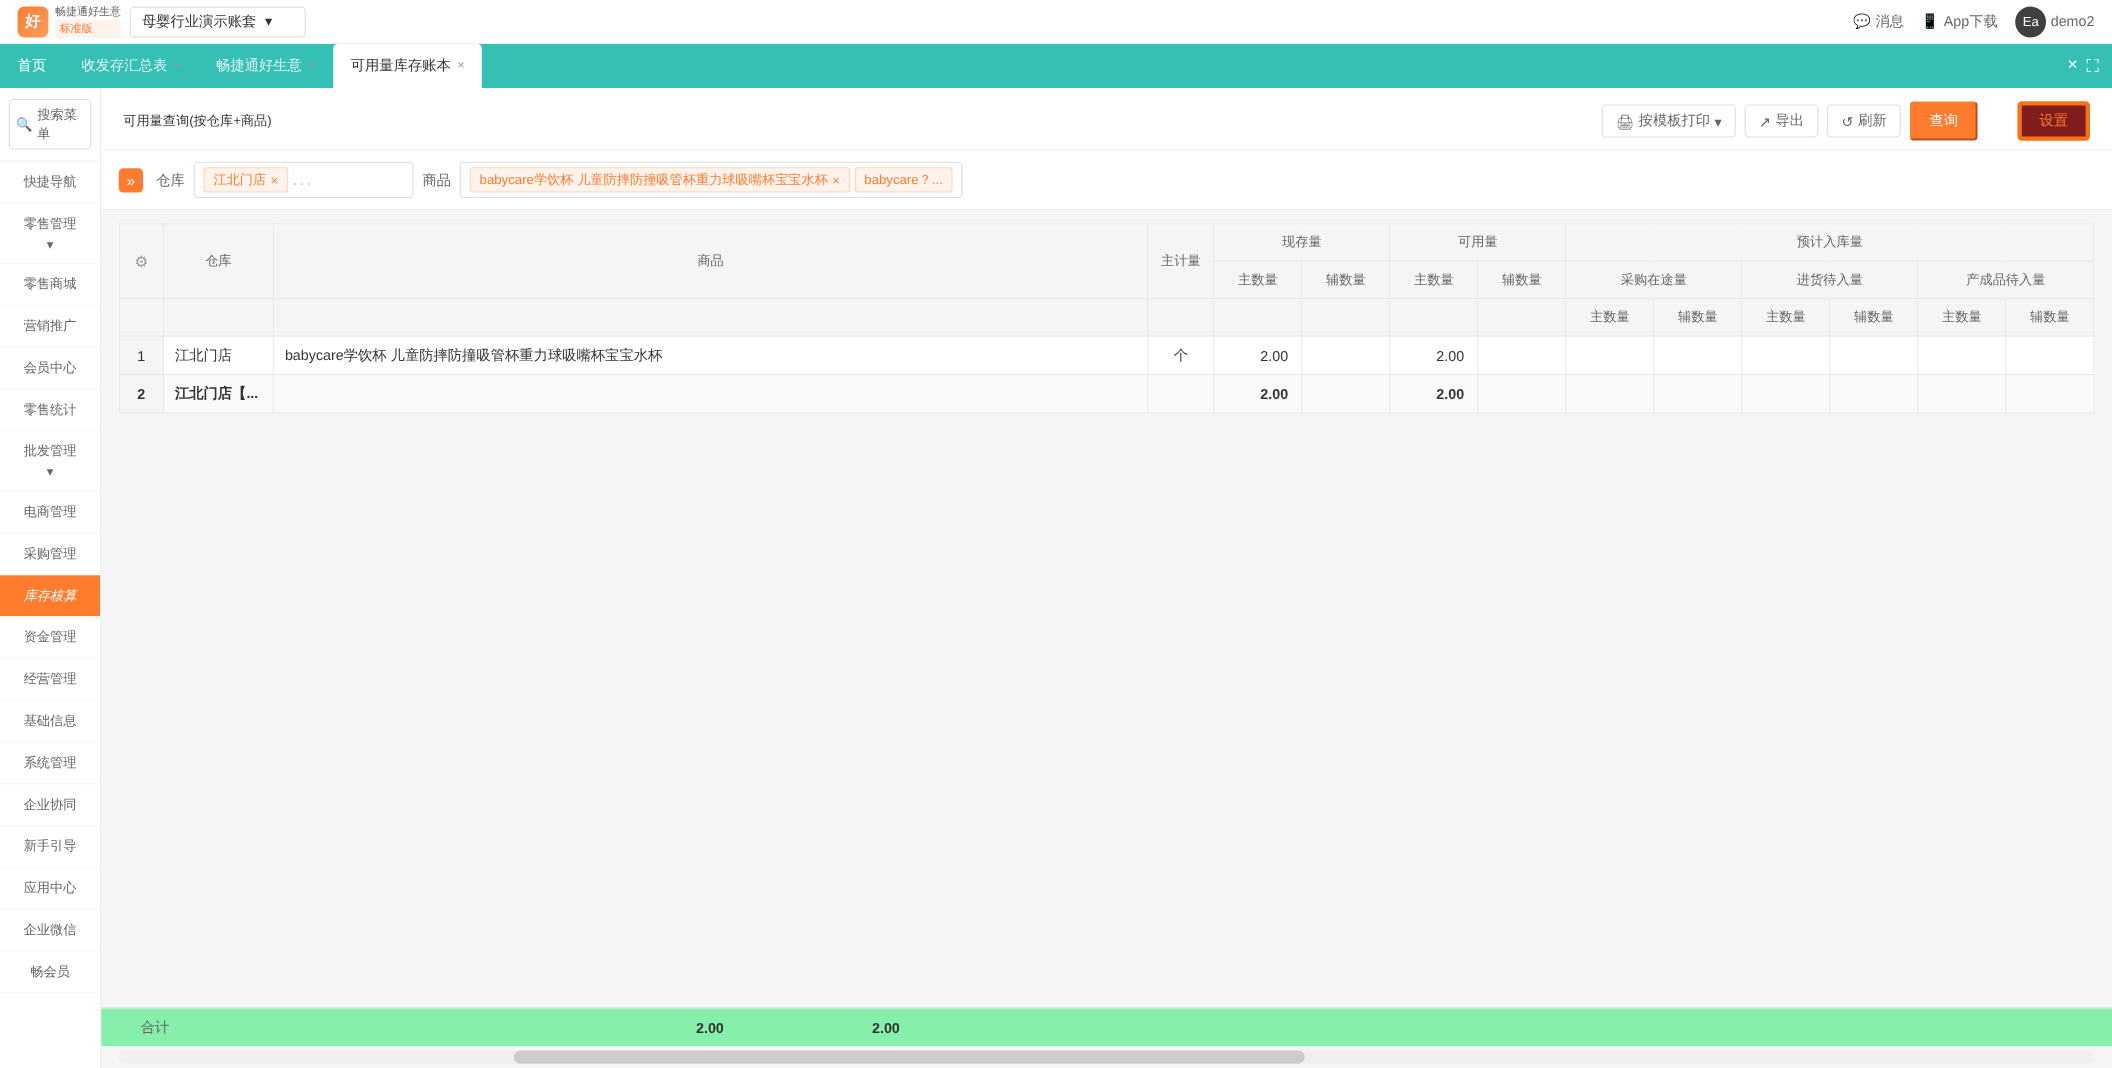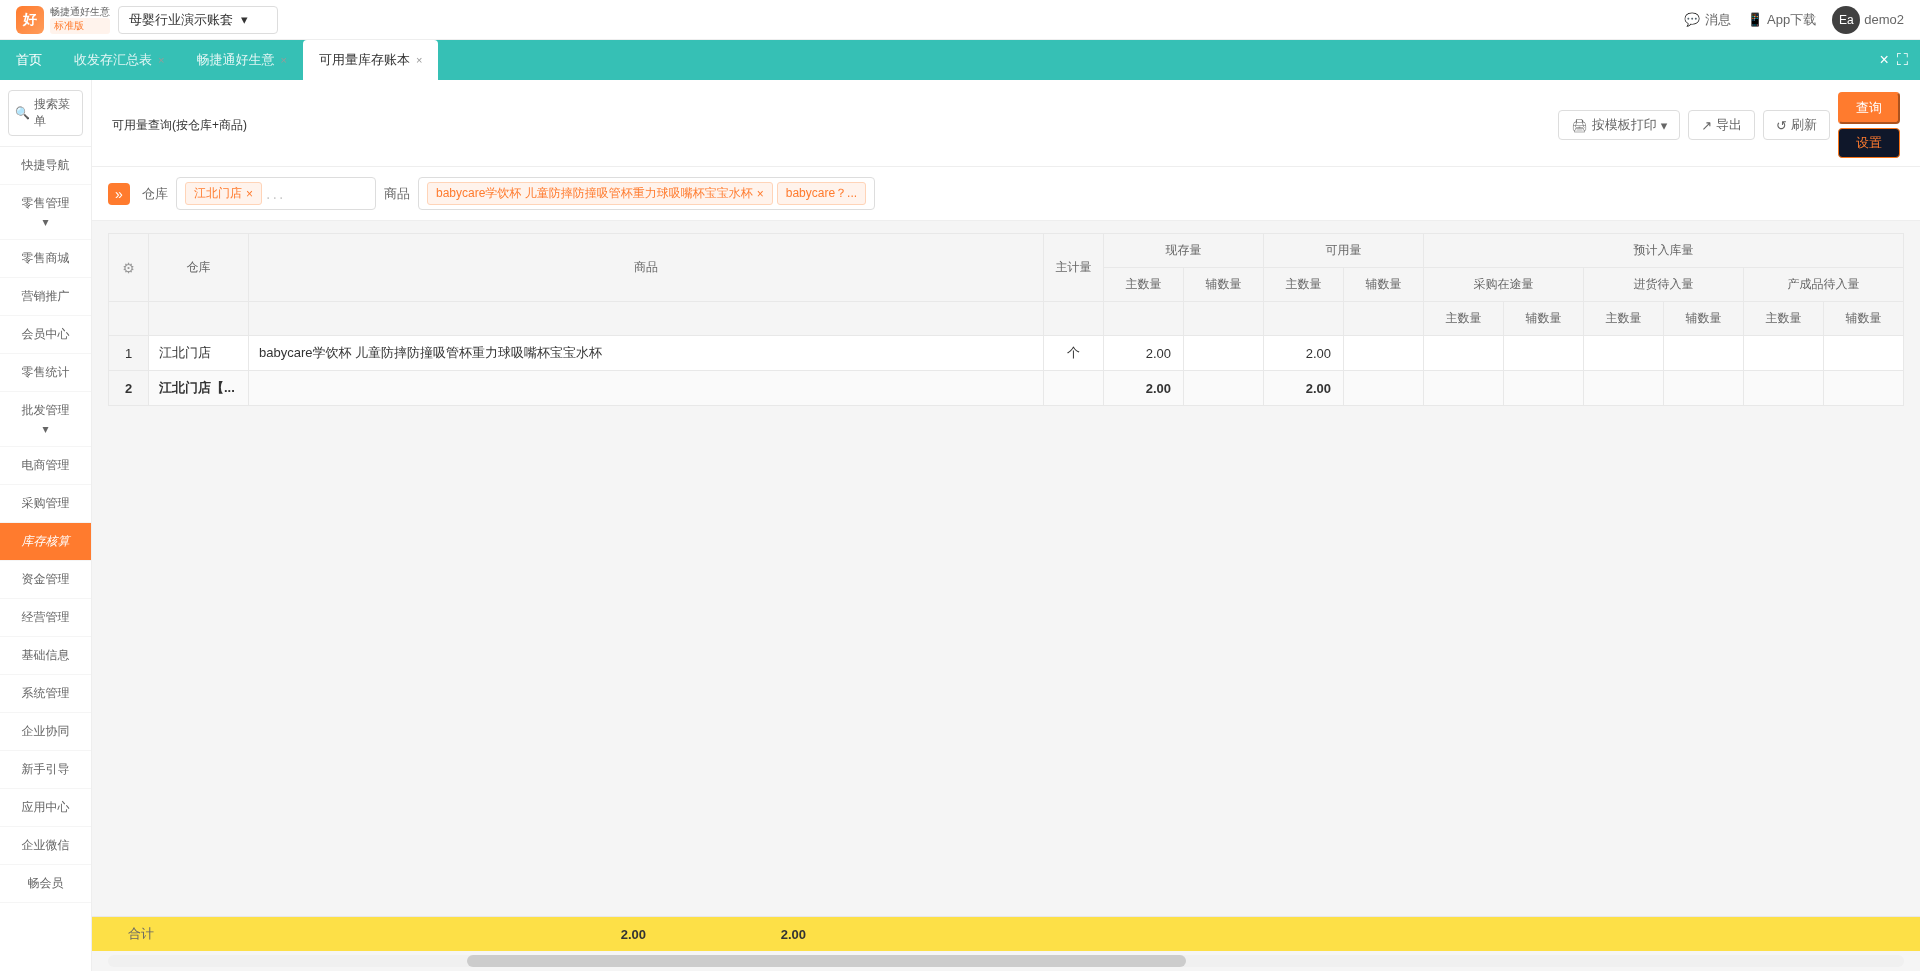--- a/index.html
+++ b/index.html
@@ -119,27 +119,28 @@
     .btn-primary {
       background: #ff7b2e;
       color: white;
       border-color: #ff7b2e;
       padding: 5px 16px;
       border-radius: 4px;
       cursor: pointer;
       font-size: 13px;
     }
     .btn-settings {
-      background: #0f172a;
+      background: #7f1d1d;
       color: #ff7b2e;
-      border: 1px solid #f97316;
+      border: 4px solid #f97316;
       padding: 5px 16px;
       border-radius: 4px;
       cursor: pointer;
       font-size: 13px;
+      margin-left: 19px;
     }
 
     
     .filter-area {
       background: #fff;
       padding: 10px 16px;
       border-bottom: 1px solid #eee;
       display: flex;
       align-items: center;
       gap: 12px;
@@ -208,25 +209,26 @@
     .col-warehouse { width: 100px; }
     .col-goods { min-width: 260px; }
     .col-unit { width: 60px; }
     .col-num { width: 80px; }
     .th-group-header { border-bottom: none; }
     .th-subheader { border-top: none; }
     .settings-icon { color: #999; font-size: 14px; cursor: pointer; }
 
     
     .table-footer {
-      background: #fde047;
+      background: #86efac;
       padding: 8px 16px;
       border-top: 1px solid #e8e8e8;
       display: flex;
       align-items: center;
+      gap: 12px;
     }
     .footer-label { color: #666; font-size: 13px; width: 150px; padding-left: 20px; }
     .footer-val {
       width: 80px;
       text-align: right;
       padding-right: 12px;
       font-size: 13px;
       font-weight: bold;
       color: #333;
     }
@@ -390,21 +392,21 @@
           <span class="chevron-down"></span>
         </button>
         <button class="btn-action">
           <span>↗</span>
           <span>导出</span>
         </button>
         <button class="btn-action">
           <span>↺</span>
           <span>刷新</span>
         </button>
-        <div style="display:flex;flex-direction:column;gap:4px;">
+        <div style="display:flex;flex-direction:row;gap:17px;">
           <button class="btn-primary">
             <span>查询</span>
           </button>
           <button class="btn-settings">
             <span>设置</span>
           </button>
         </div>
       </div>
     </div>
 

